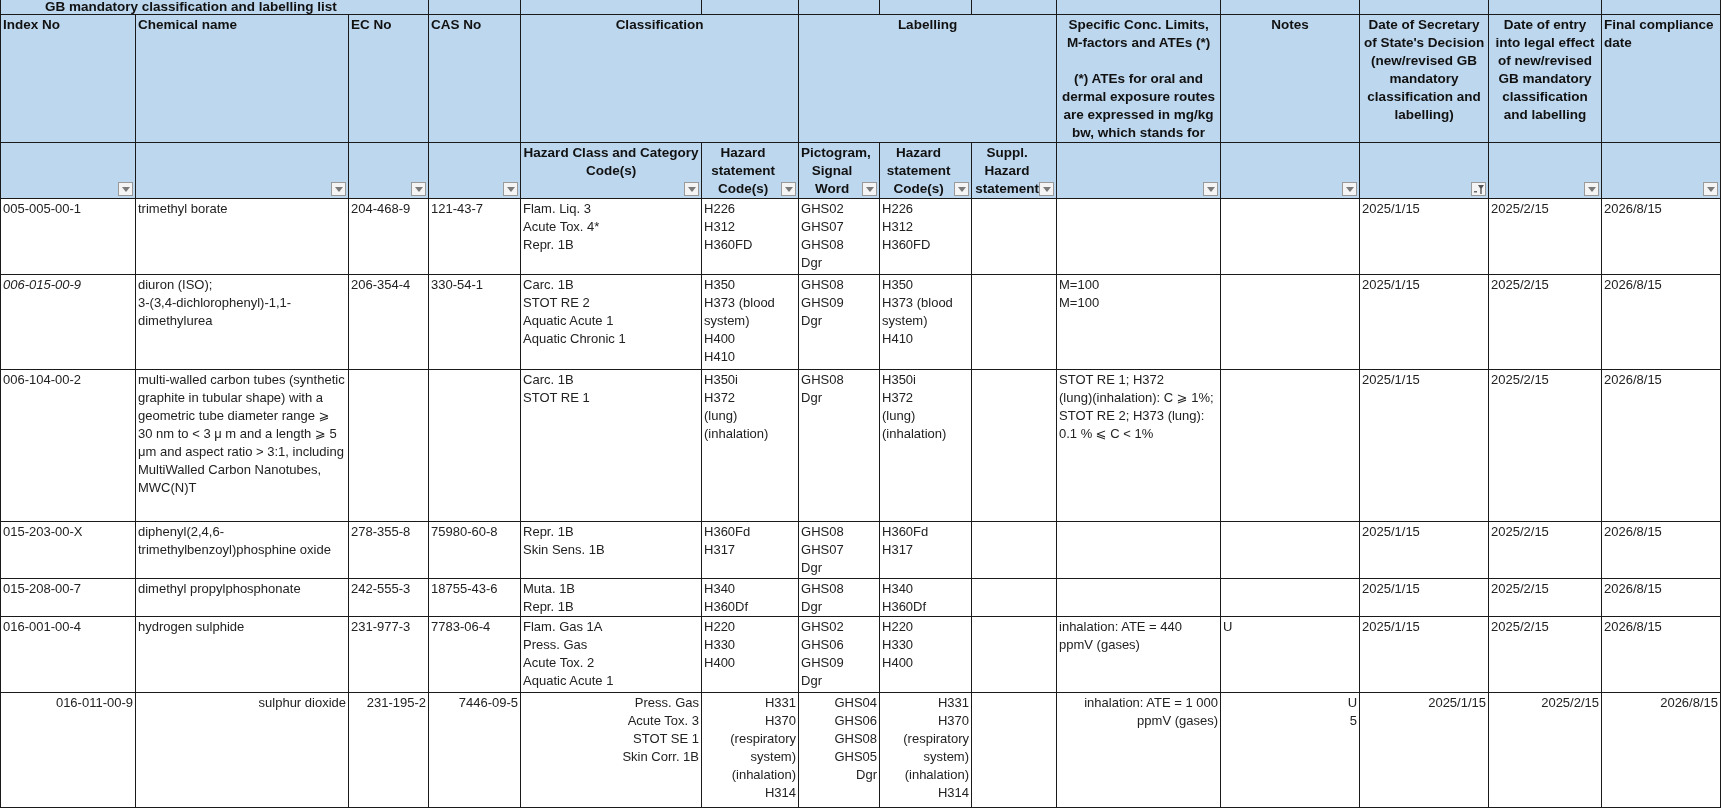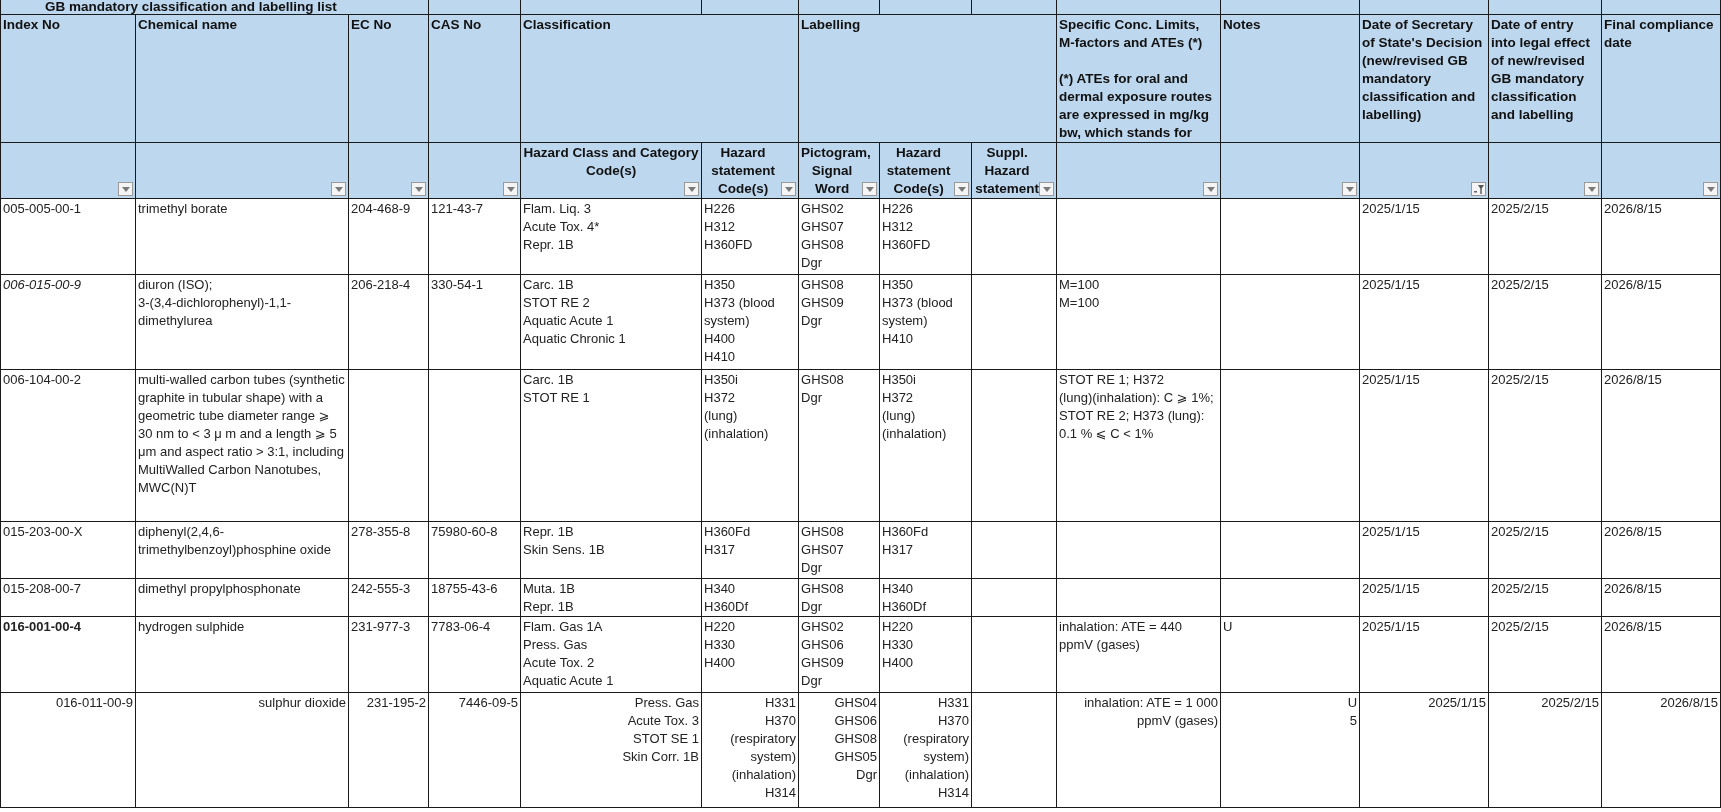--- a/index.html
+++ b/index.html
@@ -7,21 +7,21 @@
          font-family:"Liberation Sans", "DejaVu Sans", sans-serif; color:#111; }
   .sheet { position:absolute; left:0; top:0; width:1721px; height:812px; }
   table { border-collapse:collapse; table-layout:fixed; width:1720px; }
   td { border:1px solid #1a1a1a; vertical-align:top; padding:1px 2px 0 2px;
        font-size:13px; line-height:18px; overflow:hidden; position:relative; white-space:normal; }
   .hdr td { background:#bdd7ee; font-weight:bold; font-size:13.5px; }
   .title-row td { height:14px; line-height:14px; border-top:none; padding-top:0;padding-left:44px; }
   .title-row td.title { border-right:none; white-space:nowrap; overflow:visible; }
   .h1 td { height:124px; }
   .h2 td { height:54px;text-align:center; }
-  .center { }
+  .center { text-align:center; }
   .cell-line { display:block; white-space:nowrap; }
   .filter-btn { position:absolute; right:2px; bottom:2px; width:15px; height:14px;
                 background:#f4f4f4; border:1px solid #9a9a9a; box-sizing:border-box; cursor:pointer; }
   .filter-btn::after { content:""; position:absolute; left:3px; top:4px; width:0; height:0;
                 border-left:4px solid transparent; border-right:4px solid transparent; border-top:5px solid #7a7a7a; }
   .filter-btn.active::after { display:none; }
   .filter-btn.active svg { position:absolute; left:1px; top:1px; }
   .data td { background:#fff; font-size:13px; color:#222; }
   .r1 td { height:74px; } .r2 td { height:93px; } .r3 td { height:150px; }
   .r4 td { height:55px; } .r5 td { height:36px;margin-left:25px; } .r6 td { height:74px; } .r7 td { height:113px;text-align:right; }
@@ -162,21 +162,21 @@
           <td></td>
           <td><span style="white-space: pre-line;">2025/1/15</span></td>
           <td><span style="white-space: pre-line;">2025/2/15</span></td>
           <td><span style="white-space: pre-line;">2026/8/15</span></td>
         </tr>
         <tr class="r2">
           <td><span style="white-space: pre-line; font-style: italic;">006-015-00-9</span></td>
           <td><span style="white-space: pre-line;">diuron (ISO);
 3-(3,4-dichlorophenyl)-1,1-
 dimethylurea</span></td>
-          <td><span style="white-space: pre-line;">206-218-4</span></td>
+          <td><span style="white-space: pre-line;">206-354-4</span></td>
           <td><span style="white-space: pre-line;">330-54-1</span></td>
           <td>
             <span class="cell-line">Carc. 1B</span>
             <span class="cell-line">STOT RE 2</span>
             <span class="cell-line">Aquatic Acute 1</span>
             <span class="cell-line">Aquatic Chronic 1</span>
           </td>
           <td>
             <span class="cell-line">H350</span>
             <span class="cell-line">H373 (blood</span>
@@ -294,21 +294,21 @@
             <span class="cell-line">H360Df</span>
           </td>
           <td></td>
           <td></td>
           <td></td>
           <td><span style="white-space: pre-line;">2025/1/15</span></td>
           <td><span style="white-space: pre-line;">2025/2/15</span></td>
           <td><span style="white-space: pre-line;">2026/8/15</span></td>
         </tr>
         <tr class="r6">
-          <td><span style="white-space: pre-line; font-weight: bold;">016-001-00-4</span></td>
+          <td><span style="white-space: pre-line;">016-001-00-4</span></td>
           <td><span style="white-space: pre-line;">hydrogen sulphide</span></td>
           <td><span style="white-space: pre-line;">231-977-3</span></td>
           <td><span style="white-space: pre-line;">7783-06-4</span></td>
           <td>
             <span class="cell-line">Flam. Gas 1A</span>
             <span class="cell-line">Press. Gas</span>
             <span class="cell-line">Acute Tox. 2</span>
             <span class="cell-line">Aquatic Acute 1</span>
           </td>
           <td>

